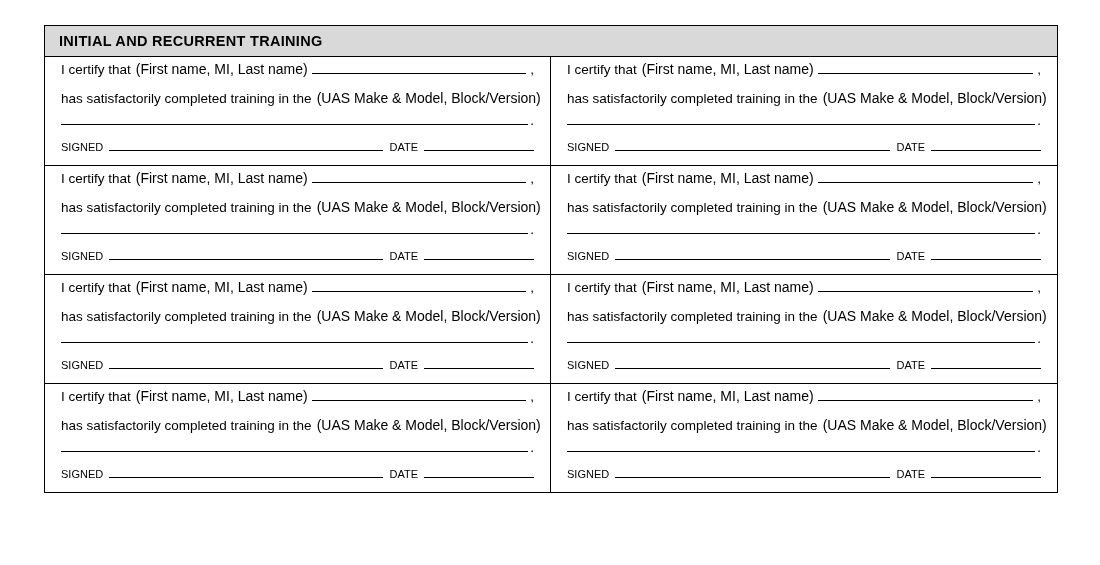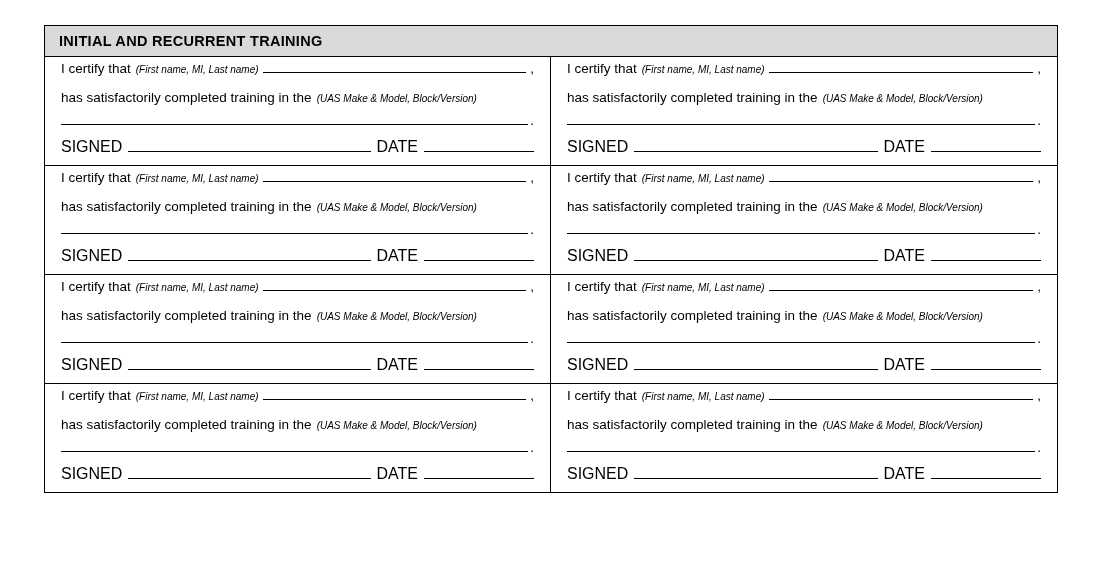--- a/index.html
+++ b/index.html
@@ -72,22 +72,21 @@
 
   .line-1 { margin-bottom: 12px; }
   .line-2 { margin-bottom: 6px; text-align: right; }
   .line-3 { margin-bottom: 10px; }
 
   .txt {
     font-size: 13.5px;
     line-height: 16px;
   }
   .ital {
-    font-size: 10px;
-    font-style: italic;
+    font-size: 14px;
     line-height: 16px;
   }
 
   .rule {
     flex: 1 1 auto;
     border-bottom: 1px solid #000000;
     height: 11px;
     margin: 0 4px;
     min-width: 10px;
   }
@@ -102,21 +101,21 @@
 
   .line-3 .rule {
     margin-left: 0;
     margin-right: 2px;
   }
 
   .line-4 {
     margin-top: 2px;
   }
   .line-4 .lbl {
-    font-size: 16px;
+    font-size: 11px;
     line-height: 16px;
   }
   .line-4 .rule-signed {
     flex: 1 1 auto;
     border-bottom: 1px solid #000000;
     height: 11px;
     margin: 0 6px 0 6px;
   }
   .line-4 .rule-date {
     flex: 0 0 110px;

